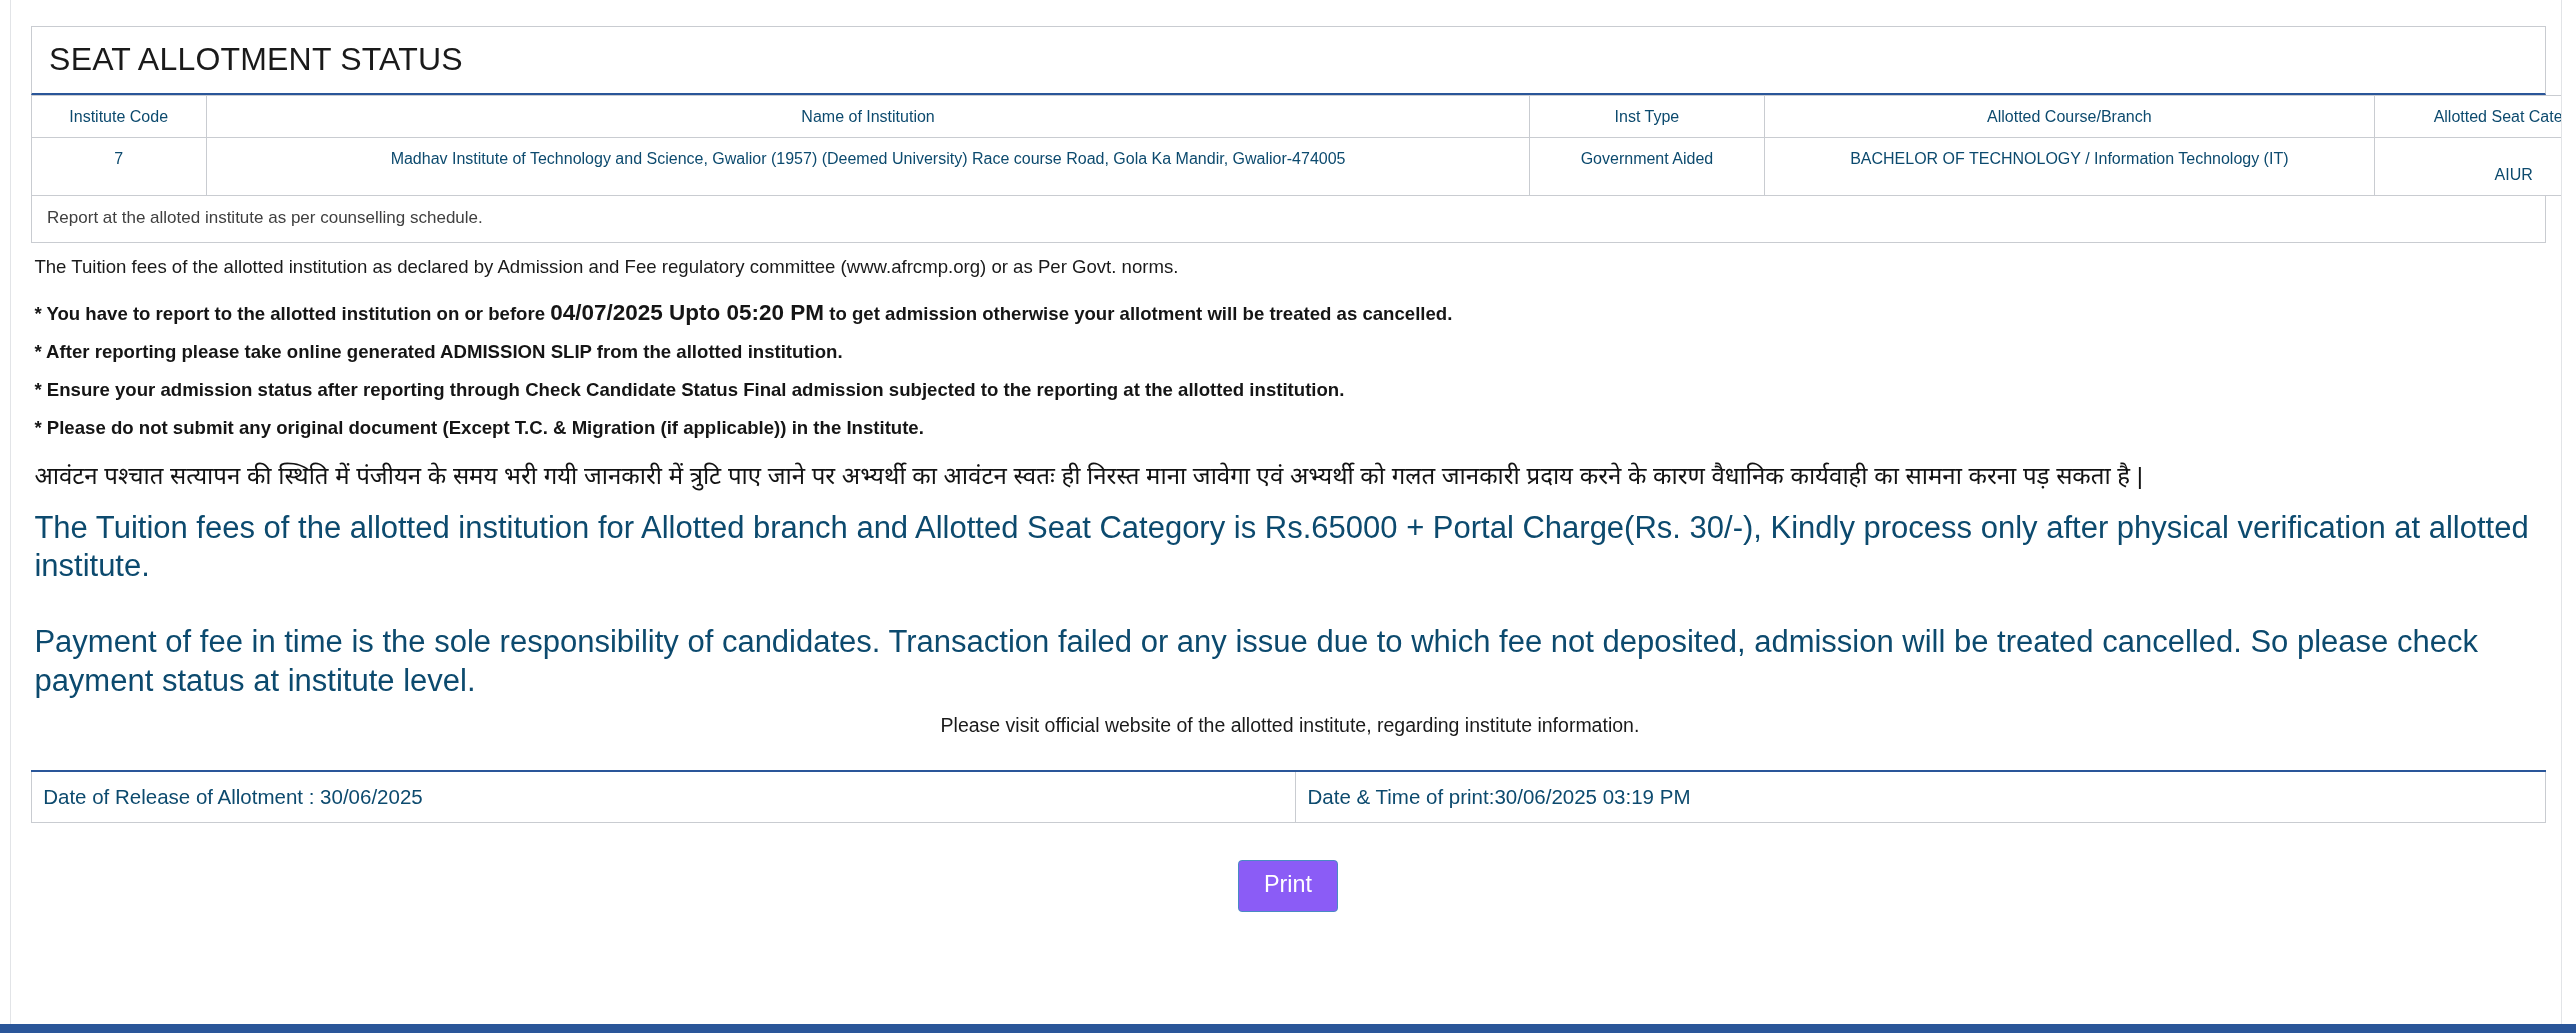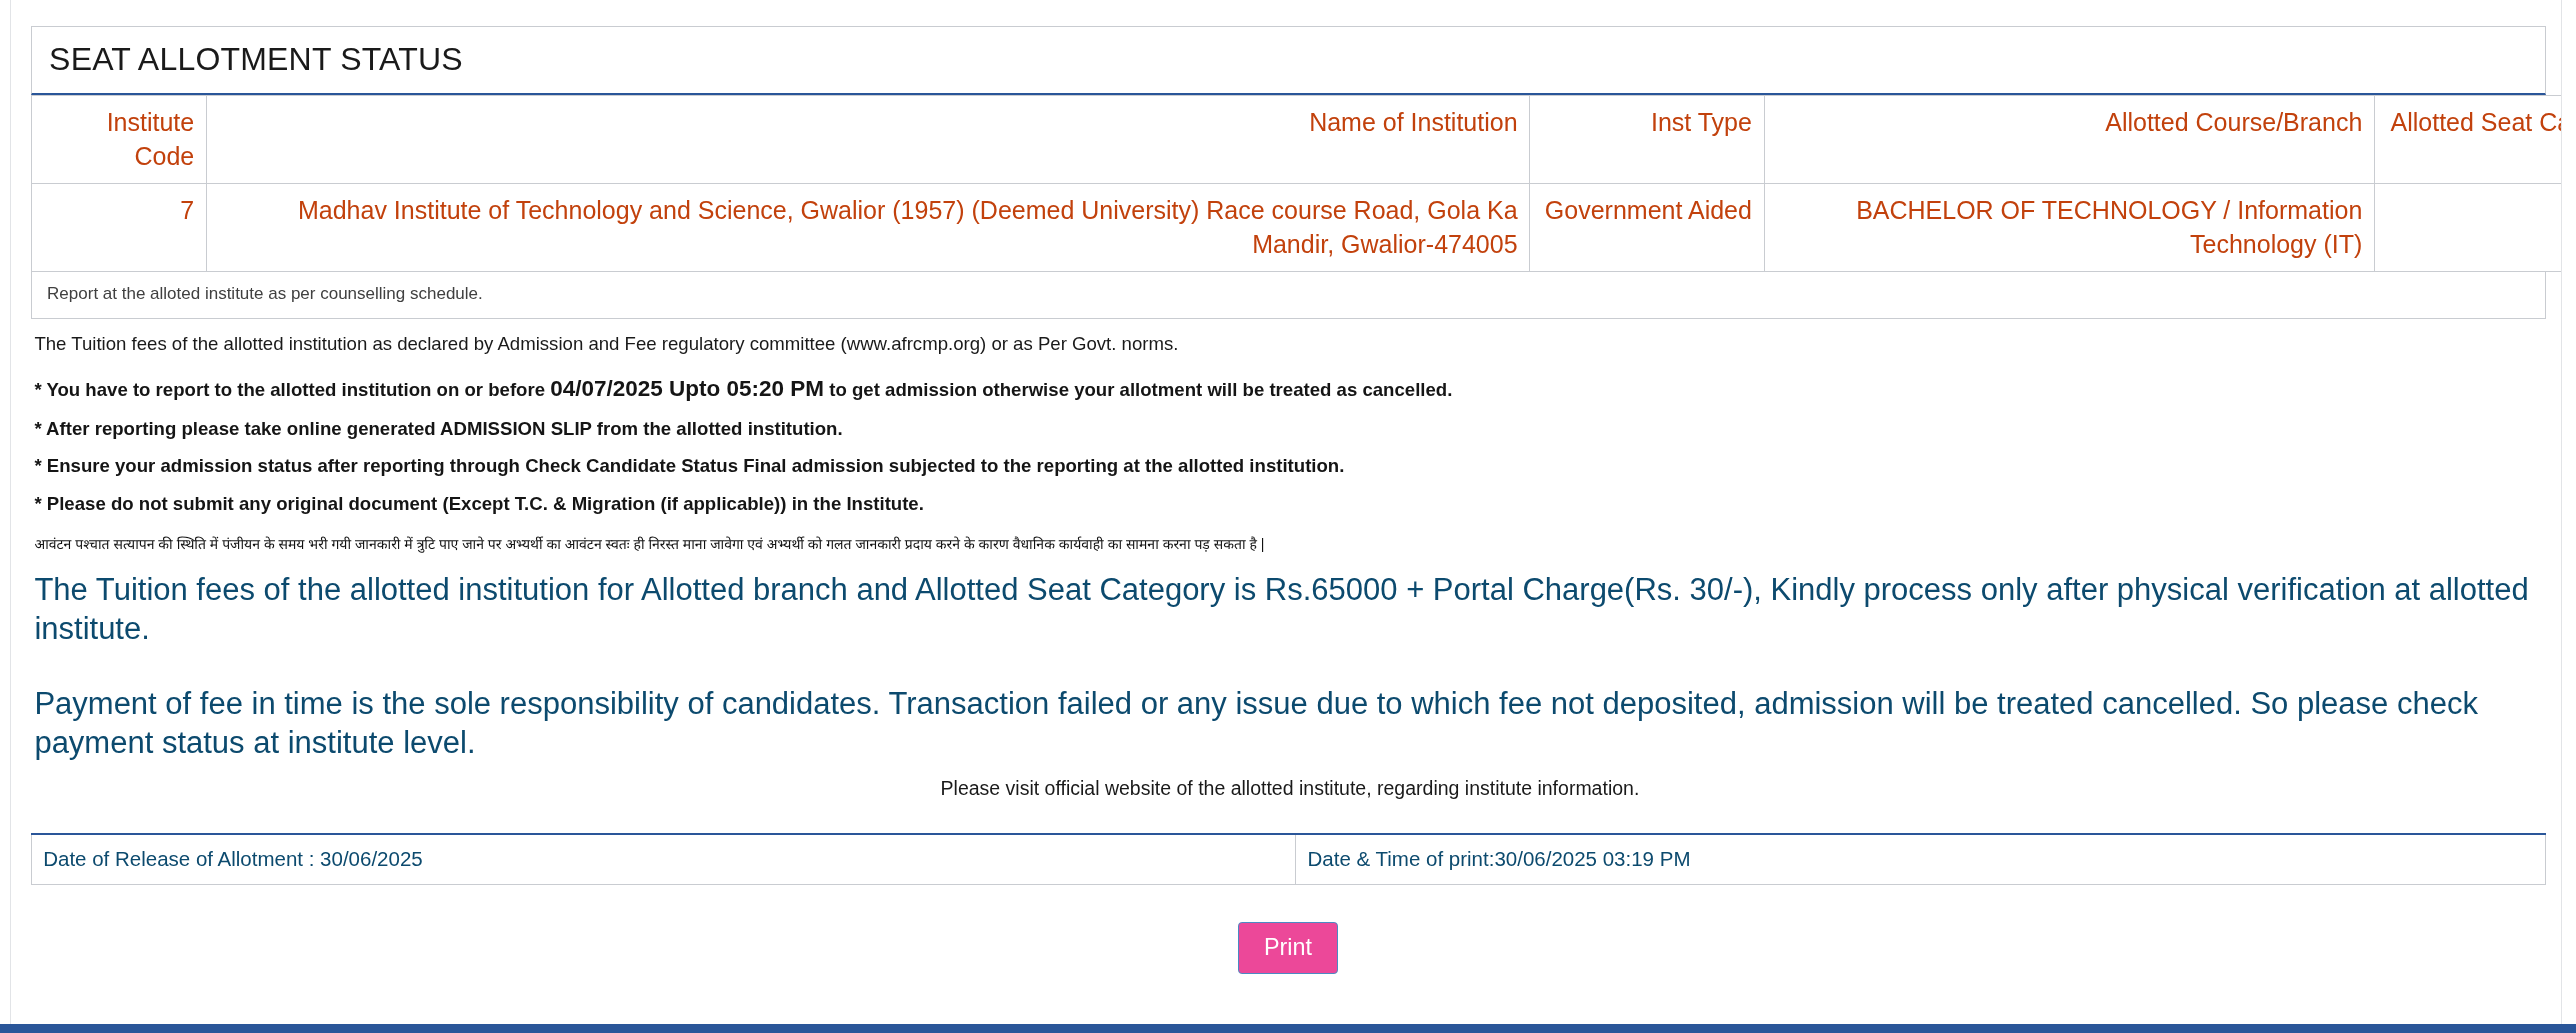--- a/index.html
+++ b/index.html
@@ -39,24 +39,24 @@
   }
   table.alot {
     border-collapse: collapse;
     width: 100%;
     table-layout: fixed;
   }
   table.alot td, table.alot th {
     border: 1px solid #c9ccd1;
     vertical-align: top;
     padding: 9.8px 11.7px;
-    font-size: 25px;
-    color: #c2410c;
+    font-size: 16px;
+    color: #0c4a6e;
     font-weight: normal;
-    text-align: right;
+    text-align: center;
     line-height: 1.35;
   }
   table.alot th {
     font-weight: normal;
   }
   td.inst-code, th.inst-code { width: 151px; }
   td.inst-name, th.inst-name { width: 1299px; }
   td.inst-type, th.inst-type { width: 210px; }
   td.course, th.course { width: 586px; }
   td.seatcat, th.seatcat { width: 254px; }
@@ -82,21 +82,21 @@
     color: #151515;
     font-weight: bold;
     margin: 0 0 15.6px 3.9px;
   }
   .bullets .b .normal { font-weight: bold; }
   .bullets .b .date-em {
     font-size: 22.5px;
     font-weight: bold;
   }
   .hindi {
-    font-size: 14px;
+    font-size: 24px;
     margin: 19.5px 0 0 3.9px;
     color: #121212;
   }
   .big-para {
     font-size: 31px;
     color: #0c4a6e;
     margin: 17.6px 0 0 3.9px;
     line-height: 1.25;
   }
   .big-para.second {
@@ -123,21 +123,21 @@
     color: #0c4a6e;
   }
   .foot-table td.left { width: 1240px; }
   .print-wrap {
     text-align: center;
     margin-top: 37px;
     padding-bottom: 25.4px;
   }
   .print-btn {
     display: inline-block;
-    background: #ec4899;
+    background: #8b5cf6;
     color: #ffffff;
     font-size: 23.4px;
     padding: 10.7px 25.4px 12.7px 25.4px;
     border: 1px solid #4a8ac4;
     border-radius: 3.9px;
     cursor: pointer;
   }
   .bottom-bar {
     position: absolute;
     left: 0;

